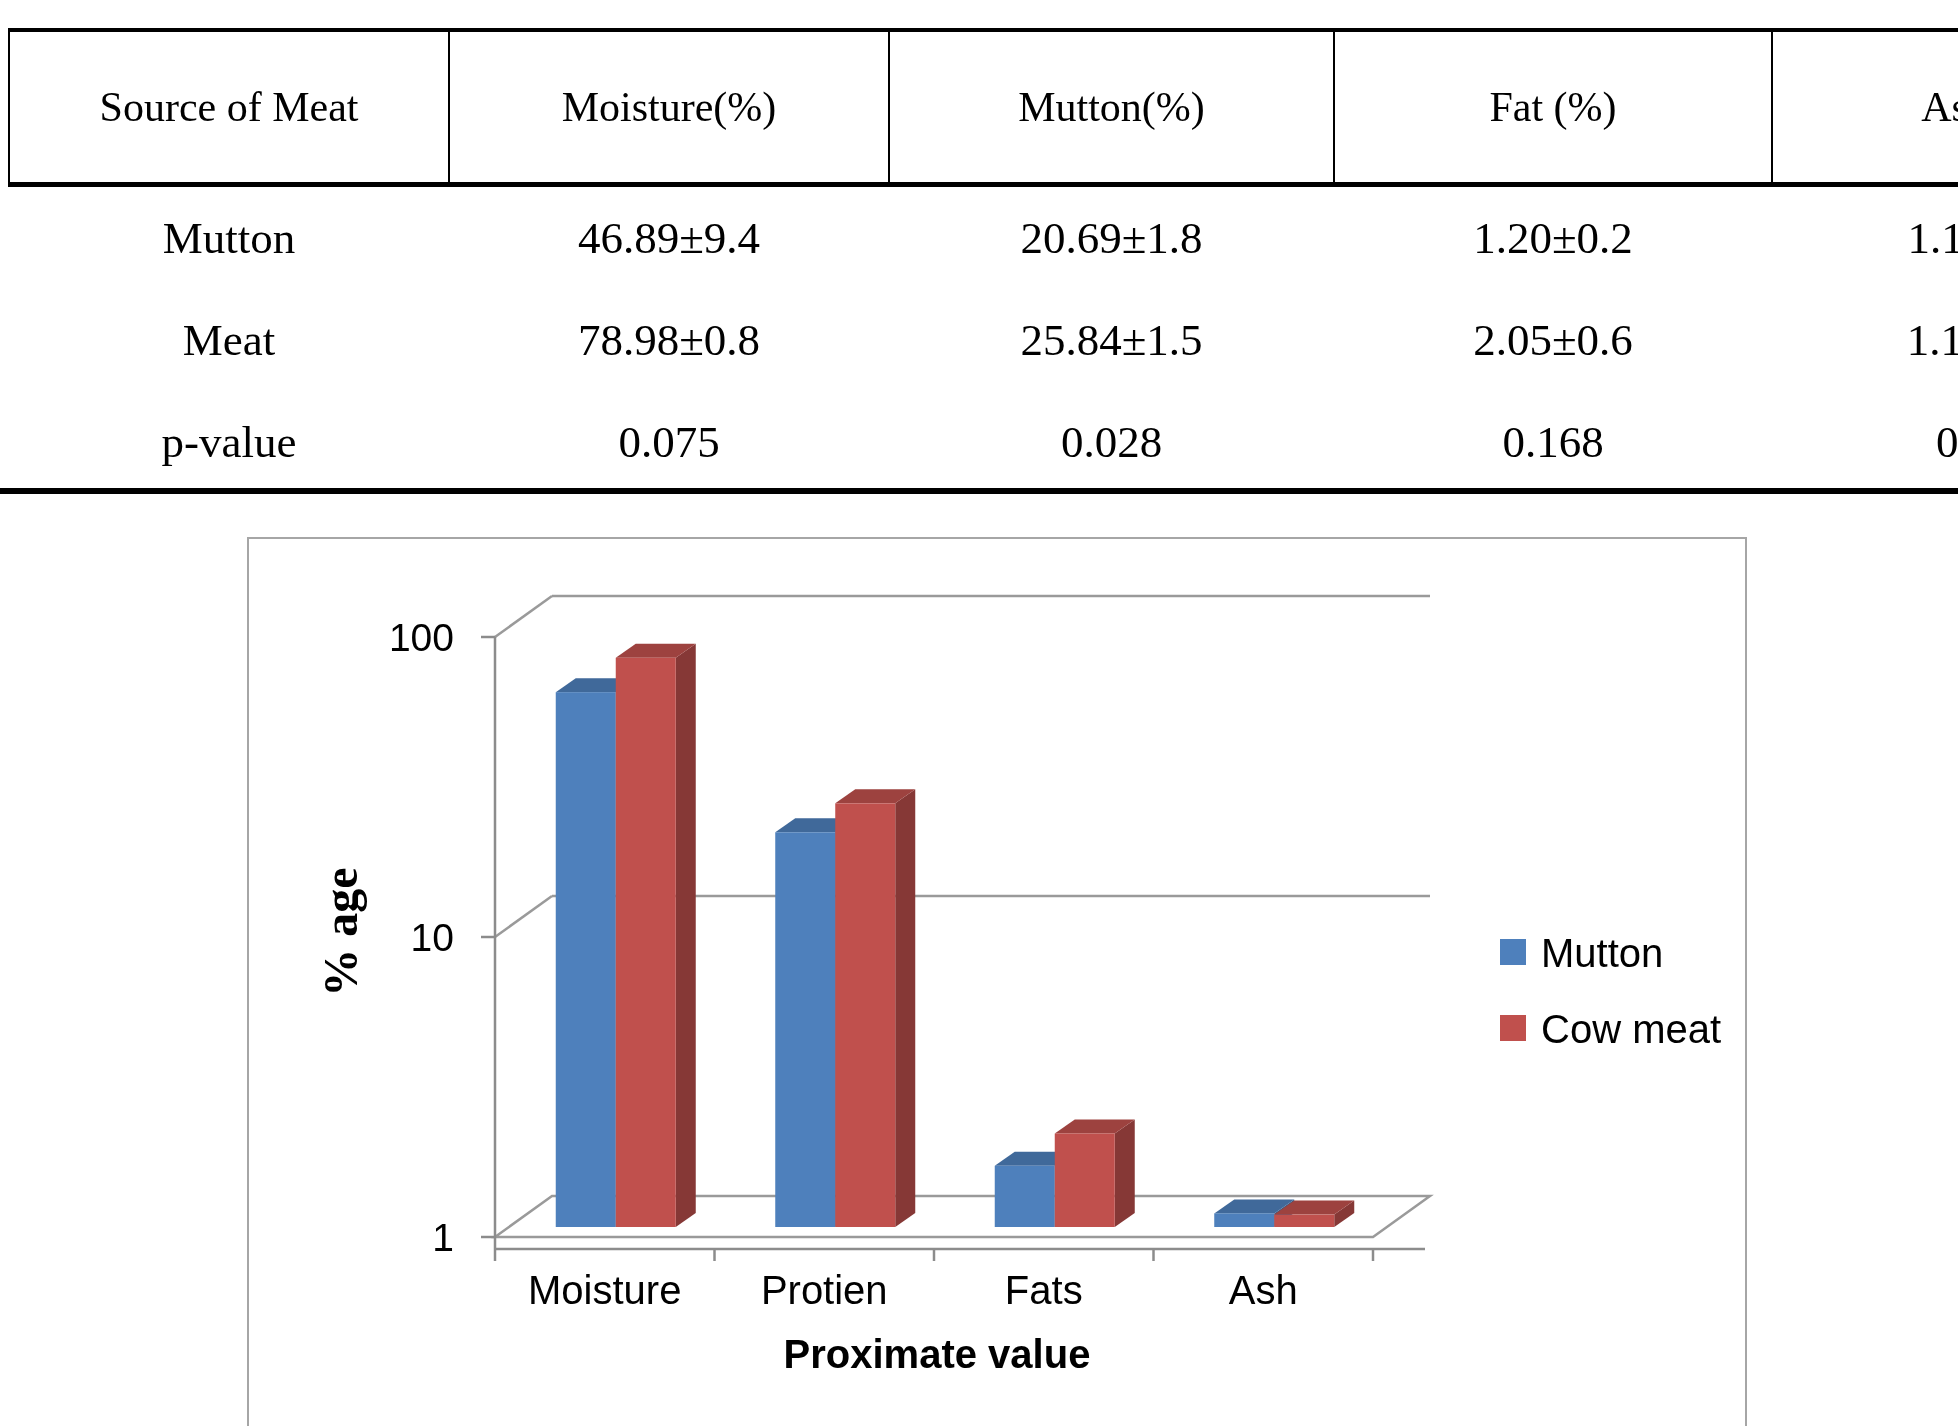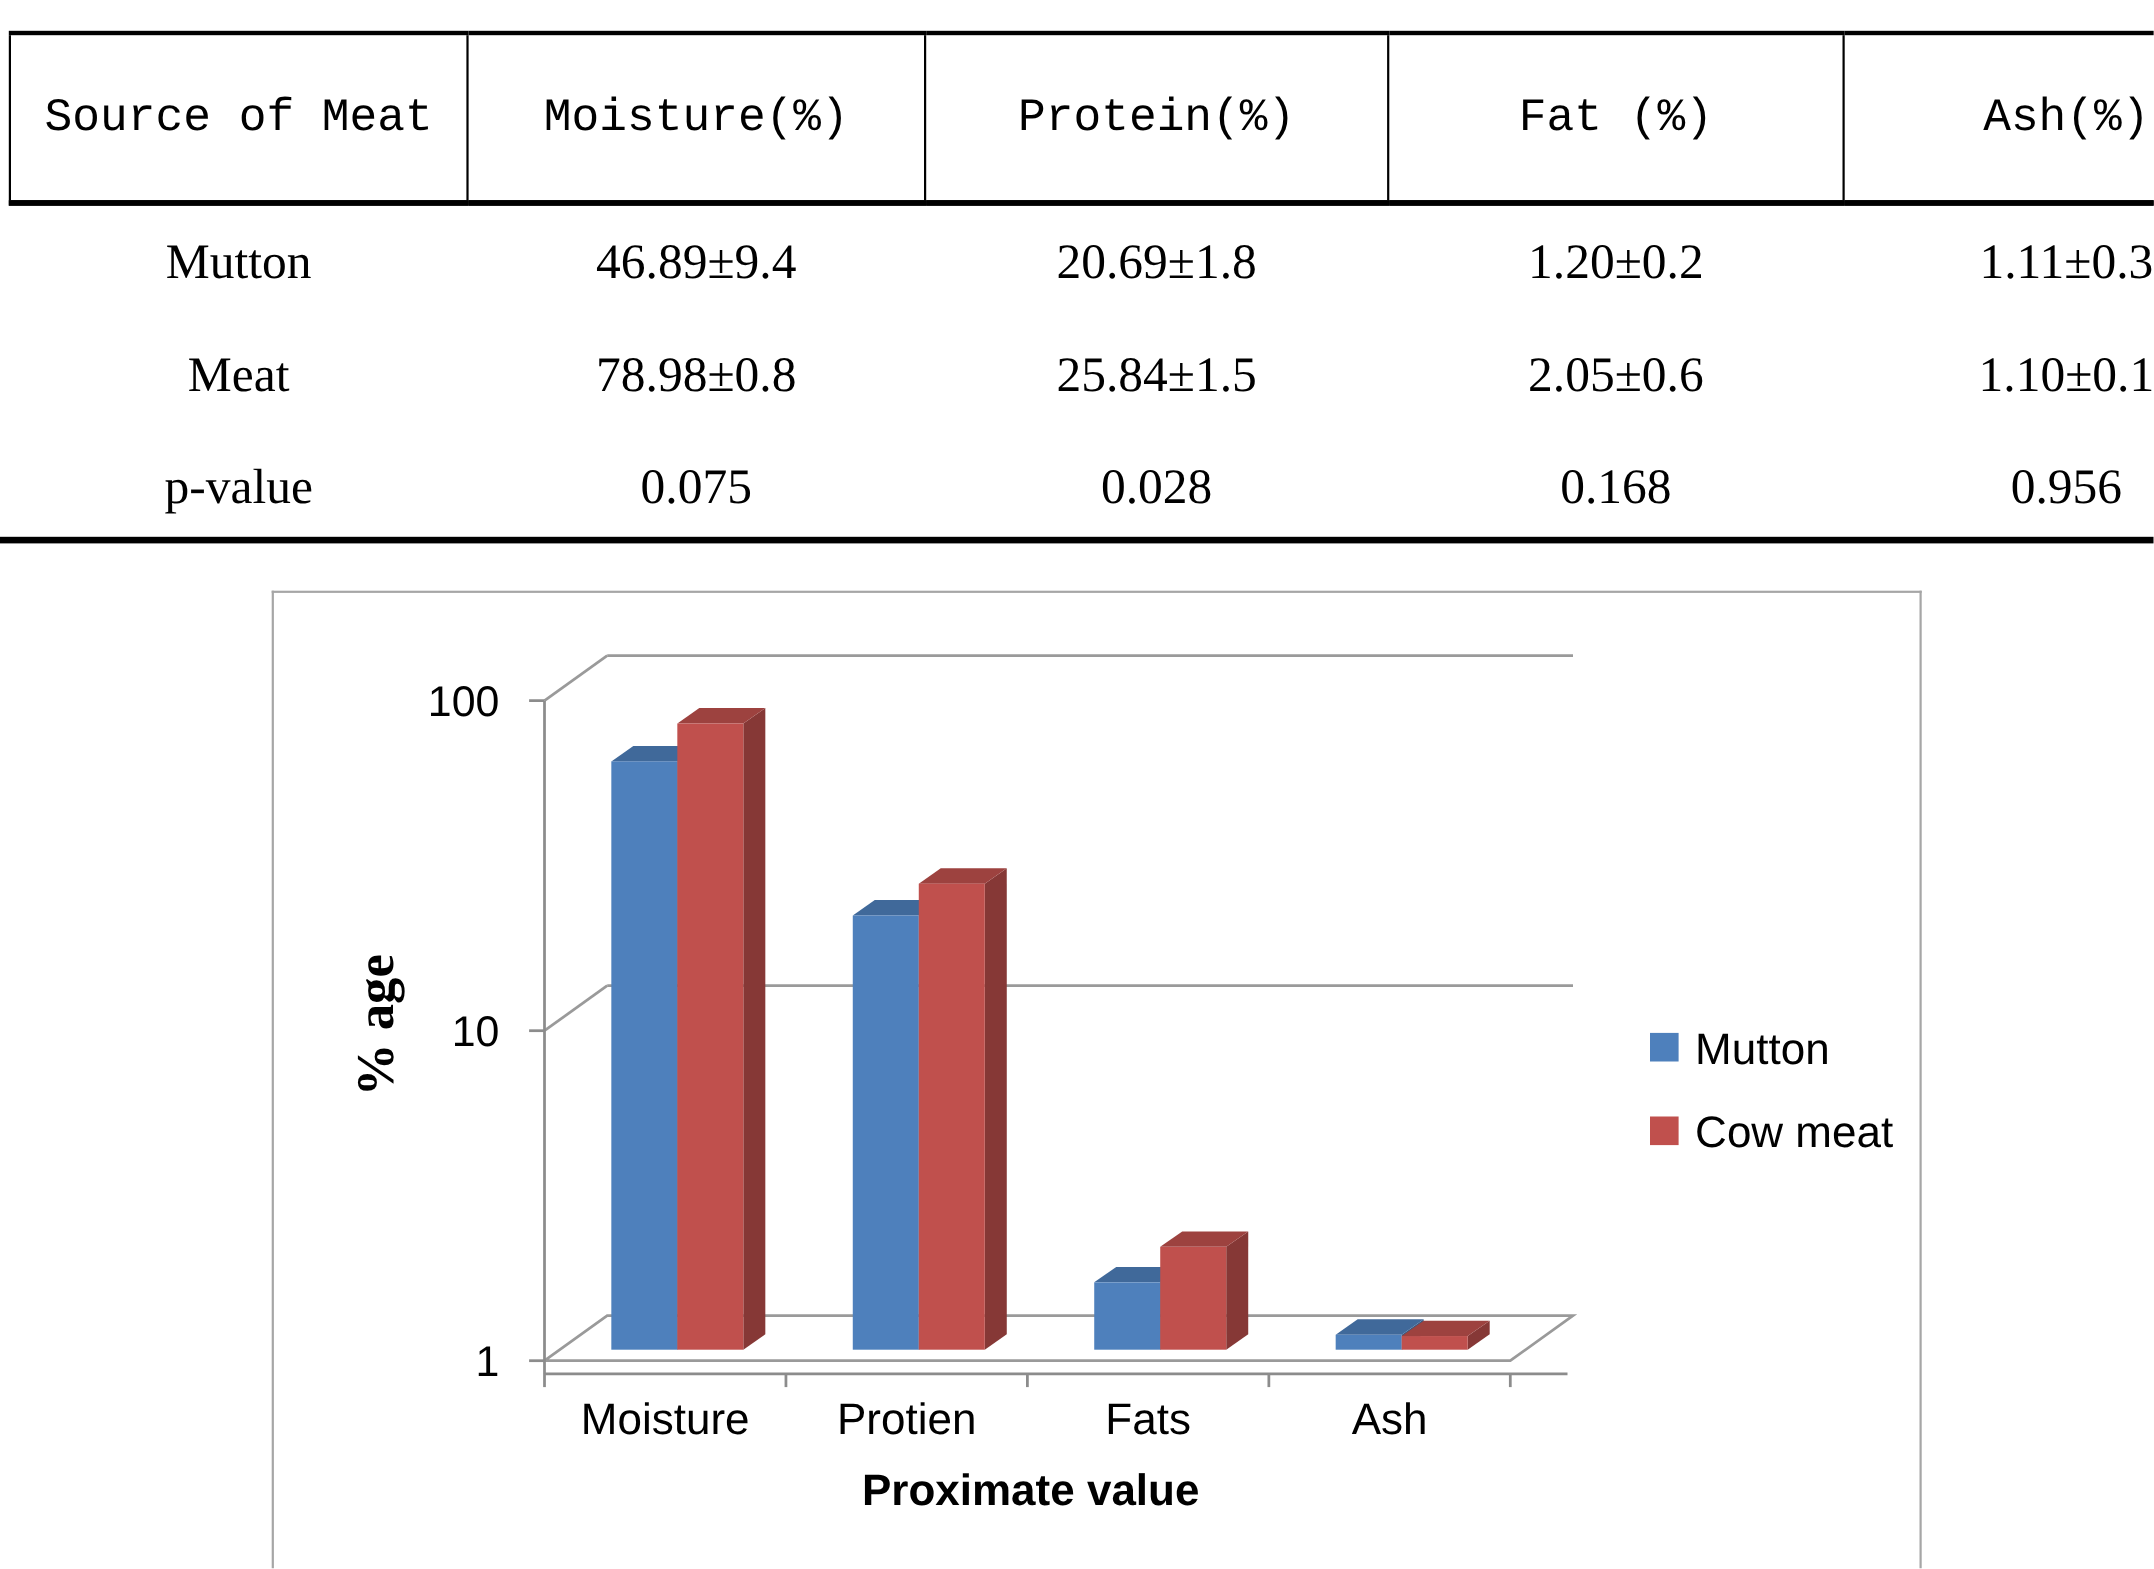--- a/index.html
+++ b/index.html
@@ -3,42 +3,42 @@
 <meta charset="utf-8">
 <style>
   html,body{margin:0;padding:0;background:#fff;}
   #page{position:relative;width:1958px;height:1426px;background:#ffffff;overflow:hidden;
         font-family:"Liberation Serif", serif;color:#000;}
   
   #meat-table{position:absolute;left:8px;top:28px;width:1942px;border-collapse:collapse;
               table-layout:fixed;}
   #meat-table th{border:2px solid #000;border-top:4px solid #000;border-bottom:5px solid #000;
                  height:150px;font-weight:normal;font-size:42px;text-align:center;
-                 vertical-align:middle;padding:0 12px;line-height:1.25;font-family:Liberation Mono, monospace;}
+                 vertical-align:middle;padding:0 24px;line-height:1.25;}
   #meat-table td{border:none;height:100px;font-size:45px;text-align:center;vertical-align:middle;}
   .col-src{width:390px;} .col-m{width:390px;margin-left:40px;} .col-p{width:395px;} .col-f{width:388px;} .col-a{width:379px;}
   #bottom-rule{position:absolute;left:0;top:488px;width:1958px;height:6px;background:#000;}
   
   #figure-frame{position:absolute;left:247px;top:537px;width:1496px;height:889px;
                 border:2px solid #a6a6a6;border-bottom:none;background:#fff;}
   #chart-svg{display:block;}
   text{font-family:"Liberation Sans", sans-serif;}
   .serif-label{font-family:"Liberation Serif", serif;}
 </style>
 </head>
 <body>
 
 <div id="page">
 
   <table id="meat-table">
     <thead>
       <tr>
         <th class="col-src">Source of Meat</th>
         <th class="col-m">Moisture(%)</th>
-        <th class="col-p">Protein(%)</th>
+        <th class="col-p">Mutton(%)</th>
         <th class="col-f">Fat (%)</th>
         <th class="col-a">Ash(%)</th>
       </tr>
     </thead>
     <tbody>
       <tr>
         <td>Mutton</td>
         <td>46.89±9.4</td>
         <td>20.69±1.8</td>
         <td>1.20±0.2</td>

